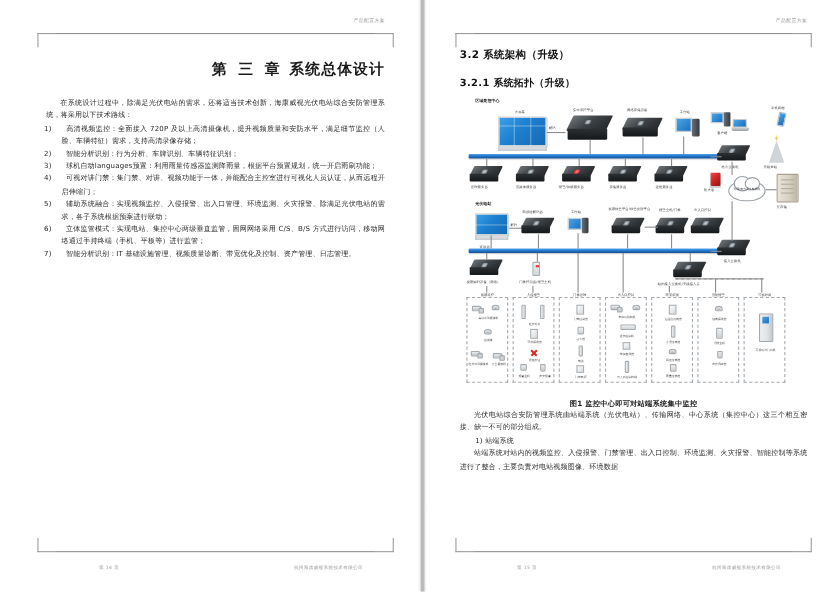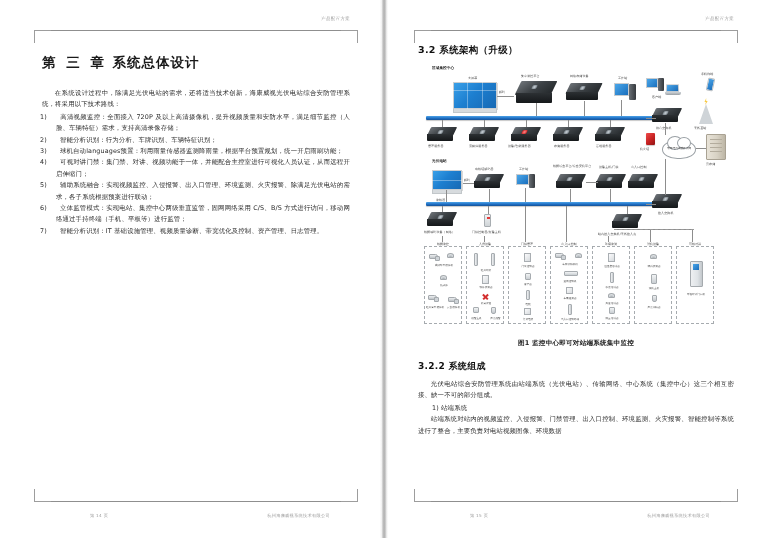--- a/index.html
+++ b/index.html
@@ -58,21 +58,21 @@
   .hrule.bot  { left: 43px; right: 39px; bottom: 36px; }
 
   
   .col {
     position: absolute;
     left: 34px; right: 30px; top: 40px;
   }
   .page.right .col { left: 30px; right: 26px; top: 40px; }
 
   .chapter-title {
-    text-align: left;
+    text-align: right;
     font-size: 13.5px;
     font-weight: 700;
     letter-spacing: 1px;
     color: #1a1a1a;
     margin: 14px 0 16px 0;
     font-family: "DejaVu Sans", "Liberation Sans", sans-serif;
   }
   .chapter-title .num { letter-spacing: 3px; }
 
   .h2 {
@@ -394,20 +394,21 @@
     <div class="runhead">产品配置方案</div>
     <div class="hrule top"></div>
     <div class="hrule bot"></div>
     <div class="mark tl"></div>
     <div class="mark tr"></div>
     <div class="mark bl"></div>
     <div class="mark br"></div>
 
     <div class="col">
       <h2 class="h2">3.2 系统架构（升级）</h2>
+      <h3 class="h3">3.2.1 系统拓扑（升级）</h3>
 
       <div class="figure">
         <div class="topo">
 
           <div class="tlabel hdr" style="left:14px; top:2px;">区域集控中心</div>
 
           <div class="tlabel" style="left:50px; top:12px;">大屏幕</div>
           <div class="monitor" style="left:35px; top:18px;">
             <div class="screen">
               <div class="gl" style="left:0;top:8px;width:44px;height:1px;"></div>
@@ -705,21 +706,20 @@
             <div class="gad panel" style="left:13px; top:14px; width:13px; height:26px;">
               <div class="pscr"></div>
             </div>
             <div class="glab" style="left:2px; top:45px; width:34px;">可视对讲门口机</div>
           </div>
 
         </div>
         <div class="figcap">图1 监控中心即可对站端系统集中监控</div>
       </div>
 
-      <h3 class="h3">3.2.2 系统组成</h3>
       <p class="body">光伏电站综合安防管理系统由站端系统（光伏电站）、传输网络、中心系统（集控中心）这三个相互密接、缺一不可的部分组成。</p>
       <div class="sub-item">
         <span>1)</span>
         <span>站端系统</span>
       </div>
       <p class="body">站端系统对站内的视频监控、入侵报警、门禁管理、出入口控制、环境监测、火灾报警、智能控制等系统进行了整合，主要负责对电站视频图像、环境数据</p>
     </div>
 
     <div class="footer">
       <span class="pno">第 15 页</span>

